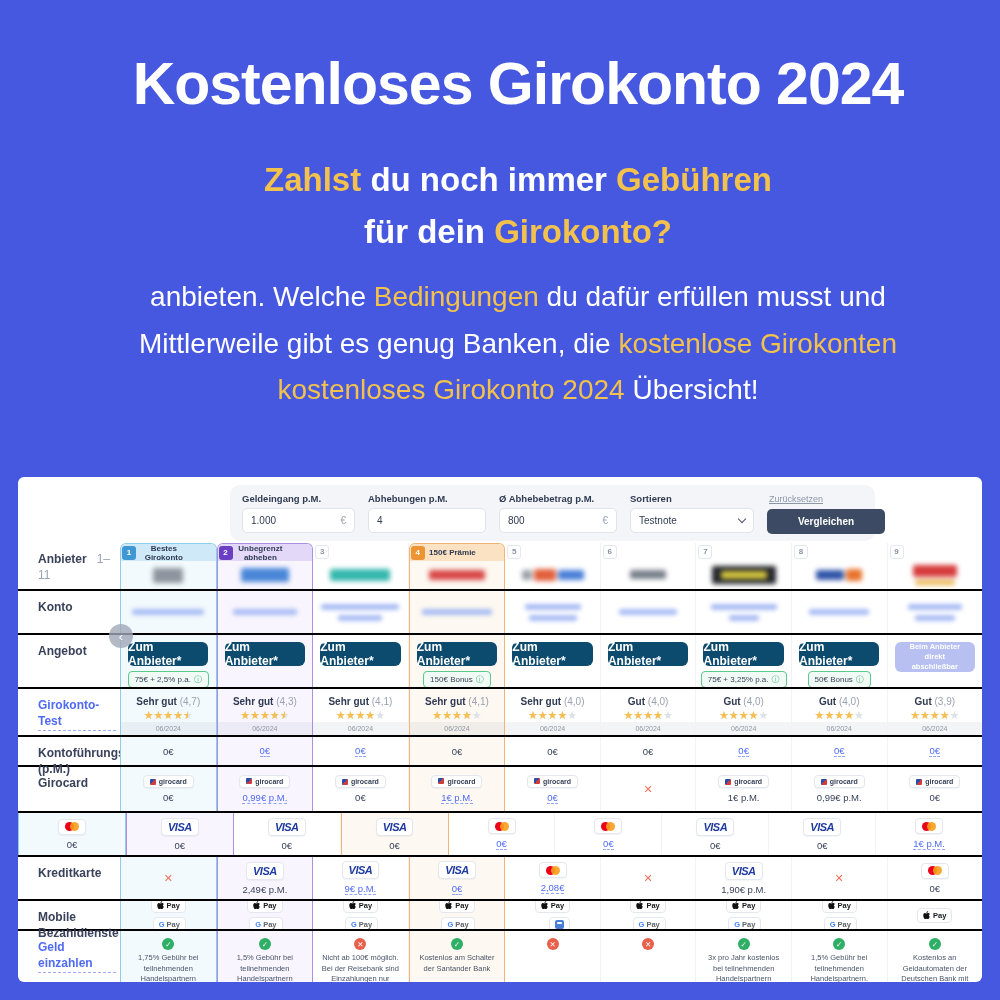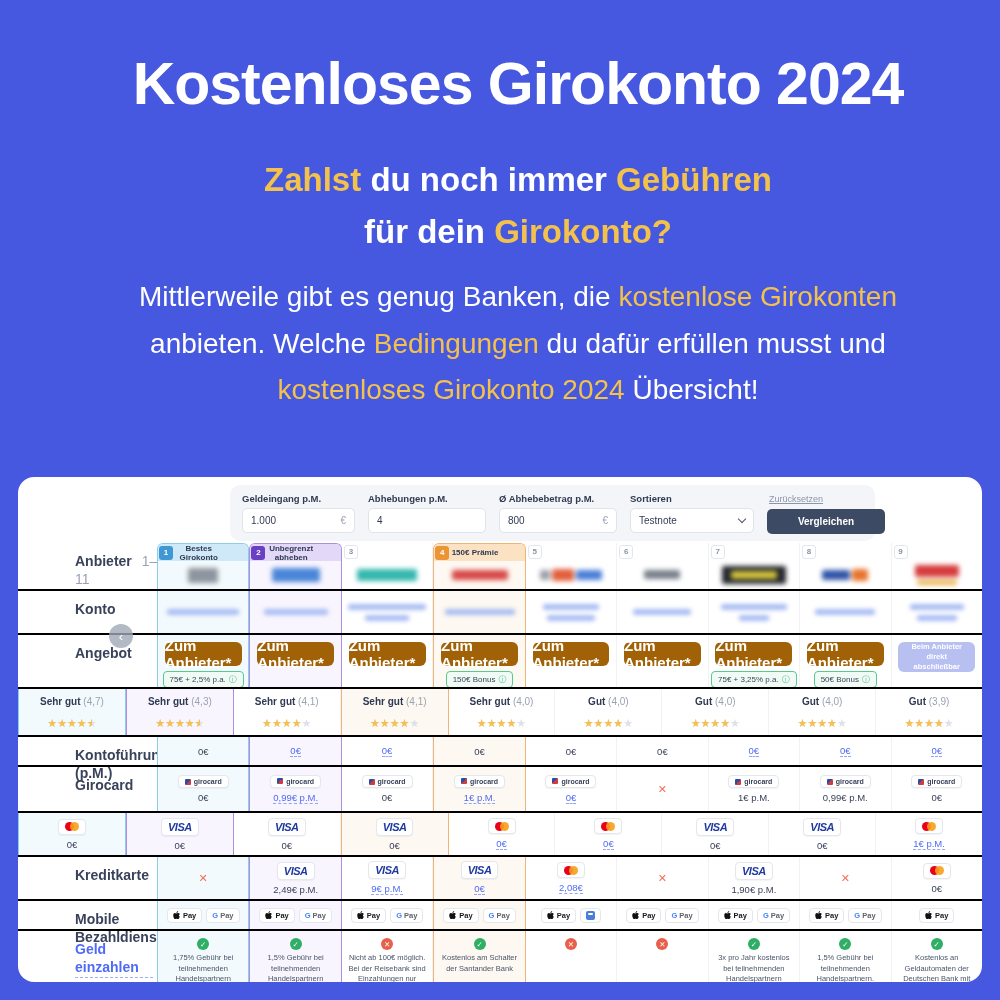--- a/index.html
+++ b/index.html
@@ -4,37 +4,37 @@
 <style>
   * { margin:0; padding:0; box-sizing:border-box; }
   html,body { width:1000px; height:1000px; overflow:hidden; }
   body { background:#4657e0; font-family:"Liberation Sans","DejaVu Sans",sans-serif; position:relative; }
   .yellow { color:#f2c24c; }
   .hero { text-align:center; color:#fff; padding-top:50px;padding-left:36px; }
   .title { font-size:59px; font-weight:800; letter-spacing:-1px; }
   .subtitle { margin-top:36px; font-size:33px; font-weight:700; line-height:1.58; }
   .para { margin-top:16px; font-size:28px; font-weight:500; line-height:1.66; }
   
-  .panel { position:absolute; left:18px; right:18px; top:477px; height:505px; background:#ffffff; border-radius:16px; overflow:hidden; }
+  .panel { position:absolute; left:18px; right:18px; top:477px; height:505px; background:#ffffff; border-radius:6px; overflow:hidden; }
   
   .fbar { position:absolute; left:212px; top:8px; width:645px; height:56px; background:#f3f5f8; border-radius:10px; display:flex; padding:5px 10px 0 12px; gap:13px; }
   .ffield { display:flex; flex-direction:column; }
   .flabel { font-size:9.5px; font-weight:700; color:#303b52; margin:3px 0 4px; }
   .finput { height:25px; background:#fff; border:1px solid #dfe3ea; border-radius:5px; display:flex; align-items:center; justify-content:space-between; padding:0 8px; font-size:10px; color:#303b52; }
   .cur { color:#9aa2b2; }
   .w1 { width:113px; } .w2 { width:118px; } .w3 { width:118px; } .w4 { width:124px; }
   .chev { width:6px; height:6px; border-right:1.5px solid #49546b; border-bottom:1.5px solid #49546b; transform:rotate(45deg); margin-top:-3px; }
   .factions { display:flex; flex-direction:column; align-items:flex-start; }
   .reset { font-size:9px; color:#8c96a8; text-decoration:underline; margin:4px 0 5px 2px; }
   .cmpbtn { width:118px; height:25px; background:#3d4a63; border-radius:5px; color:#fff; font-size:10px; font-weight:700; display:flex; align-items:center; justify-content:center; }
   
   .table { position:absolute; left:0; top:66px; right:0; }
   .row { display:flex; }
   .row + .row { border-top:2px solid #000000; }
-  .lcell { width:102px; flex:none; padding:9px 4px 0 20px; font-size:14px; font-weight:700; color:#39425a; line-height:1.3;margin-left:37px; }
+  .lcell { width:102px; flex:none; padding:9px 4px 0 20px; font-size:12px; font-weight:700; color:#39425a; line-height:1.3; }
   .lrange { color:#9aa2b2; font-weight:400; margin-left:10px; }
   .llink { color:#4f6bf5; border-bottom:1px dashed rgba(79,107,245,.55); padding-bottom:1px; display:inline-block; }
   .lsub { font-weight:700; }
   .bcell { flex:1 1 0; min-width:0; display:flex; flex-direction:column; align-items:center; border-right:1px solid #f0f2f6; position:relative; overflow:hidden; }
   .bcell.last { border-right:none; }
   .hb { background:#f3fafd; border-left:1px solid #8ccde9; border-right:1px solid #8ccde9 !important; }
   .hp { background:#f8f5fe; border-left:1px solid #ab8fe2; border-right:1px solid #ab8fe2 !important; }
   .ho { background:#fdf8f1; border-left:1px solid #f2b377; border-right:1px solid #f2b377 !important; }
   .row-anbieter .hb { border-top:1px solid #8ccde9; border-radius:6px 6px 0 0; }
   .row-anbieter .hp { border-top:1px solid #ab8fe2; border-radius:6px 6px 0 0; }
@@ -45,43 +45,43 @@
   .n-blue { background:#3f98d4; } .n-purple { background:#6b3fc4; } .n-orange { background:#ed9435; }
   .n-plain { background:#fff; border:1px solid #e3e6ec; color:#8b94a4; margin:2px; }
   .stext { flex:1; text-align:center; font-size:8px; font-weight:700; color:#2f3a52; padding-right:25px; }
   .logo { flex:1; display:flex; flex-direction:column; align-items:center; justify-content:center; gap:3px; filter:blur(2.5px); }
   .lrow { display:flex; gap:2px; align-items:center; }
   .lseg { display:block; border-radius:2px; }
   .lbox { display:flex; padding:5px 9px; border-radius:2px; }
   .kwrap { flex:1; display:flex; flex-direction:column; align-items:center; justify-content:center; }
   .kbar { background:#a9bdf4; border-radius:2px; filter:blur(2px); height:6px; margin:2.5px 0; }
   .row-angebot .bcell { justify-content:flex-start; padding-top:7px; }
-  .btn { width:85%; height:24px; background:#a16207; color:#fff; border-radius:6px; font-size:15px; font-weight:700; display:flex; align-items:center; justify-content:center; flex:none; }
+  .btn { width:85%; height:24px; background:#0c4a6e; color:#fff; border-radius:6px; font-size:12px; font-weight:700; display:flex; align-items:center; justify-content:center; flex:none; }
   .btn.dis { background:#b7c0f0; font-size:7.5px; line-height:1.35; height:30px; text-align:center; padding:0 8px; font-weight:700; }
   .bonus { margin-top:5px; border:1px solid #59c98c; background:#f1fbf6; color:#3a4458; font-size:8px; border-radius:4px; padding:2px 6px; display:flex; align-items:center; gap:3px; }
   .iinfo { color:#58b98a; font-size:8px; }
-  .row-test .bcell { justify-content:flex-start; padding-top:7px;gap:8px; }
+  .row-test .bcell { justify-content:flex-start; padding-top:7px; }
   .rl { font-size:10px; color:#2f3a52; font-weight:700; }
   .score { color:#9aa2b0; font-weight:400; }
   .stars { position:relative; font-size:11px; line-height:1; margin-top:3px; color:#dde2e9; }
   .sy { position:absolute; left:0; top:0; overflow:hidden; white-space:nowrap; color:#f6bf4f; }
   .dateband { margin-top:auto; width:100%; background:rgba(31,51,86,0.055); font-size:7px; color:#8f97a6; text-align:center; padding:3px 0; flex:none; }
   .row-fee .bcell, .row-girocard .bcell, .row-debit .bcell, .row-kredit .bcell, .row-mobile .bcell { justify-content:center; }
   .pv { font-size:9.5px; color:#39425a; }
   .cl { font-size:9.5px; color:#4f6bf5; border-bottom:1px dashed rgba(79,107,245,.6); }
   .chip { background:#fff; border:1px solid #e4e7ee; border-radius:4px; padding:2px 6px; display:inline-flex; align-items:center; gap:3px; box-shadow:0 1px 1px rgba(20,30,60,.05); }
   .gtext { font-size:7px; color:#39425a; font-weight:700; }
   .gglyph { width:6px; height:6px; border-radius:1px; background:linear-gradient(135deg,#2a4da8 50%,#d23b3b 50%); }
   .feeb { margin-top:4px; }
   .visa { font-style:italic; font-weight:800; color:#1f3aa0; font-size:11px; letter-spacing:-0.5px; }
   .mc { display:inline-flex; align-items:center; height:10px; }
   .mc i { width:9px; height:9px; border-radius:50%; background:#eb001b; display:block; }
   .mc i + i { background:#f79e1b; margin-left:-4px; opacity:.9; }
   .xmark { color:#f2705a; font-size:11px; font-weight:700; }
-  .paychips { display:flex; gap:4px; align-items:flex-end; }
+  .paychips { display:flex; gap:4px; align-items:flex-end;flex-direction:column; }
   .paychip { background:#fff; border:1px solid #e4e7ee; border-radius:4px; padding:2px 5px; font-size:7.5px; font-weight:700; color:#16181d; display:inline-flex; align-items:center; gap:2px; }
   .gG { color:#4285F4; font-weight:800; } .gP { color:#5f6368; font-weight:600; }
   .apple { display:block; }
   .wicon { width:9px; height:9px; border-radius:2px; background:#4a7fd8; position:relative; }
   .wicon::after { content:""; position:absolute; left:2px; top:2px; width:5px; height:2px; background:#fff; border-radius:1px; }
   .row-einzahlen .bcell { justify-content:flex-start; padding-top:7px; }
   .okc,.badc { width:12px; height:12px; border-radius:50%; color:#fff; font-size:7.5px; display:flex; align-items:center; justify-content:center; flex:none; }
   .okc { background:#2fae66; } .badc { background:#e8604c; }
   .eintext { font-size:7.5px; color:#4a5568; text-align:center; line-height:1.4; margin-top:3px; padding:0 6px; font-weight:500; }
   .scrollbtn { position:absolute; left:91px; top:147px; width:24px; height:24px; border-radius:50%; background:rgba(160,168,182,.8); color:#fff; font-size:13px; display:flex; align-items:center; justify-content:center; z-index:5; }
@@ -89,22 +89,22 @@
 </head>
 <body>
 
 <div class="hero">
   <div class="title">Kostenloses Girokonto 2024</div>
   <div class="subtitle">
     <div><span class="yellow">Zahlst</span><span> du noch immer </span><span class="yellow">Gebühren</span></div>
     <div><span>für dein </span><span class="yellow">Girokonto?</span></div>
   </div>
   <div class="para">
+    <div><span>anbieten. Welche </span><span class="yellow">Bedingungen</span><span> du dafür erfüllen musst und</span></div>
     <div><span>Mittlerweile gibt es genug Banken, die </span><span class="yellow">kostenlose Girokonten</span></div>
-    <div><span>anbieten. Welche </span><span class="yellow">Bedingungen</span><span> du dafür erfüllen musst und</span></div>
     <div><span class="yellow">kostenloses Girokonto 2024</span><span> Übersicht!</span></div>
   </div>
 </div>
 
 <div class="panel">
   <div class="fbar">
     <div class="ffield">
       <div class="flabel">Geldeingang p.M.</div>
       <div class="finput w1">
           <span>1.000</span>
@@ -334,20 +334,21 @@
           <div class="bonus">
             <span>50€ Bonus</span>
             <span class="iinfo">ⓘ</span>
           </div>
         </div>
         <div class="bcell last">
           <div class="btn dis">Beim Anbieter direkt abschließbar</div>
         </div>
       </div>
       <div class="row row-test" style="height: 48px;">
+        <div class="lcell"><span class="llink">Girokonto-Test</span></div>
         <div class="bcell hb">
           <div class="rl"><span>Sehr gut</span><span class="score"> (4,7)</span></div>
           <div class="stars">★★★★★<span class="sy" style="width: 90%;">★★★★★</span></div>
           <div class="dateband">06/2024</div>
         </div>
         <div class="bcell hp">
           <div class="rl"><span>Sehr gut</span><span class="score"> (4,3)</span></div>
           <div class="stars">★★★★★<span class="sy" style="width: 90%;">★★★★★</span></div>
           <div class="dateband">06/2024</div>
         </div>

